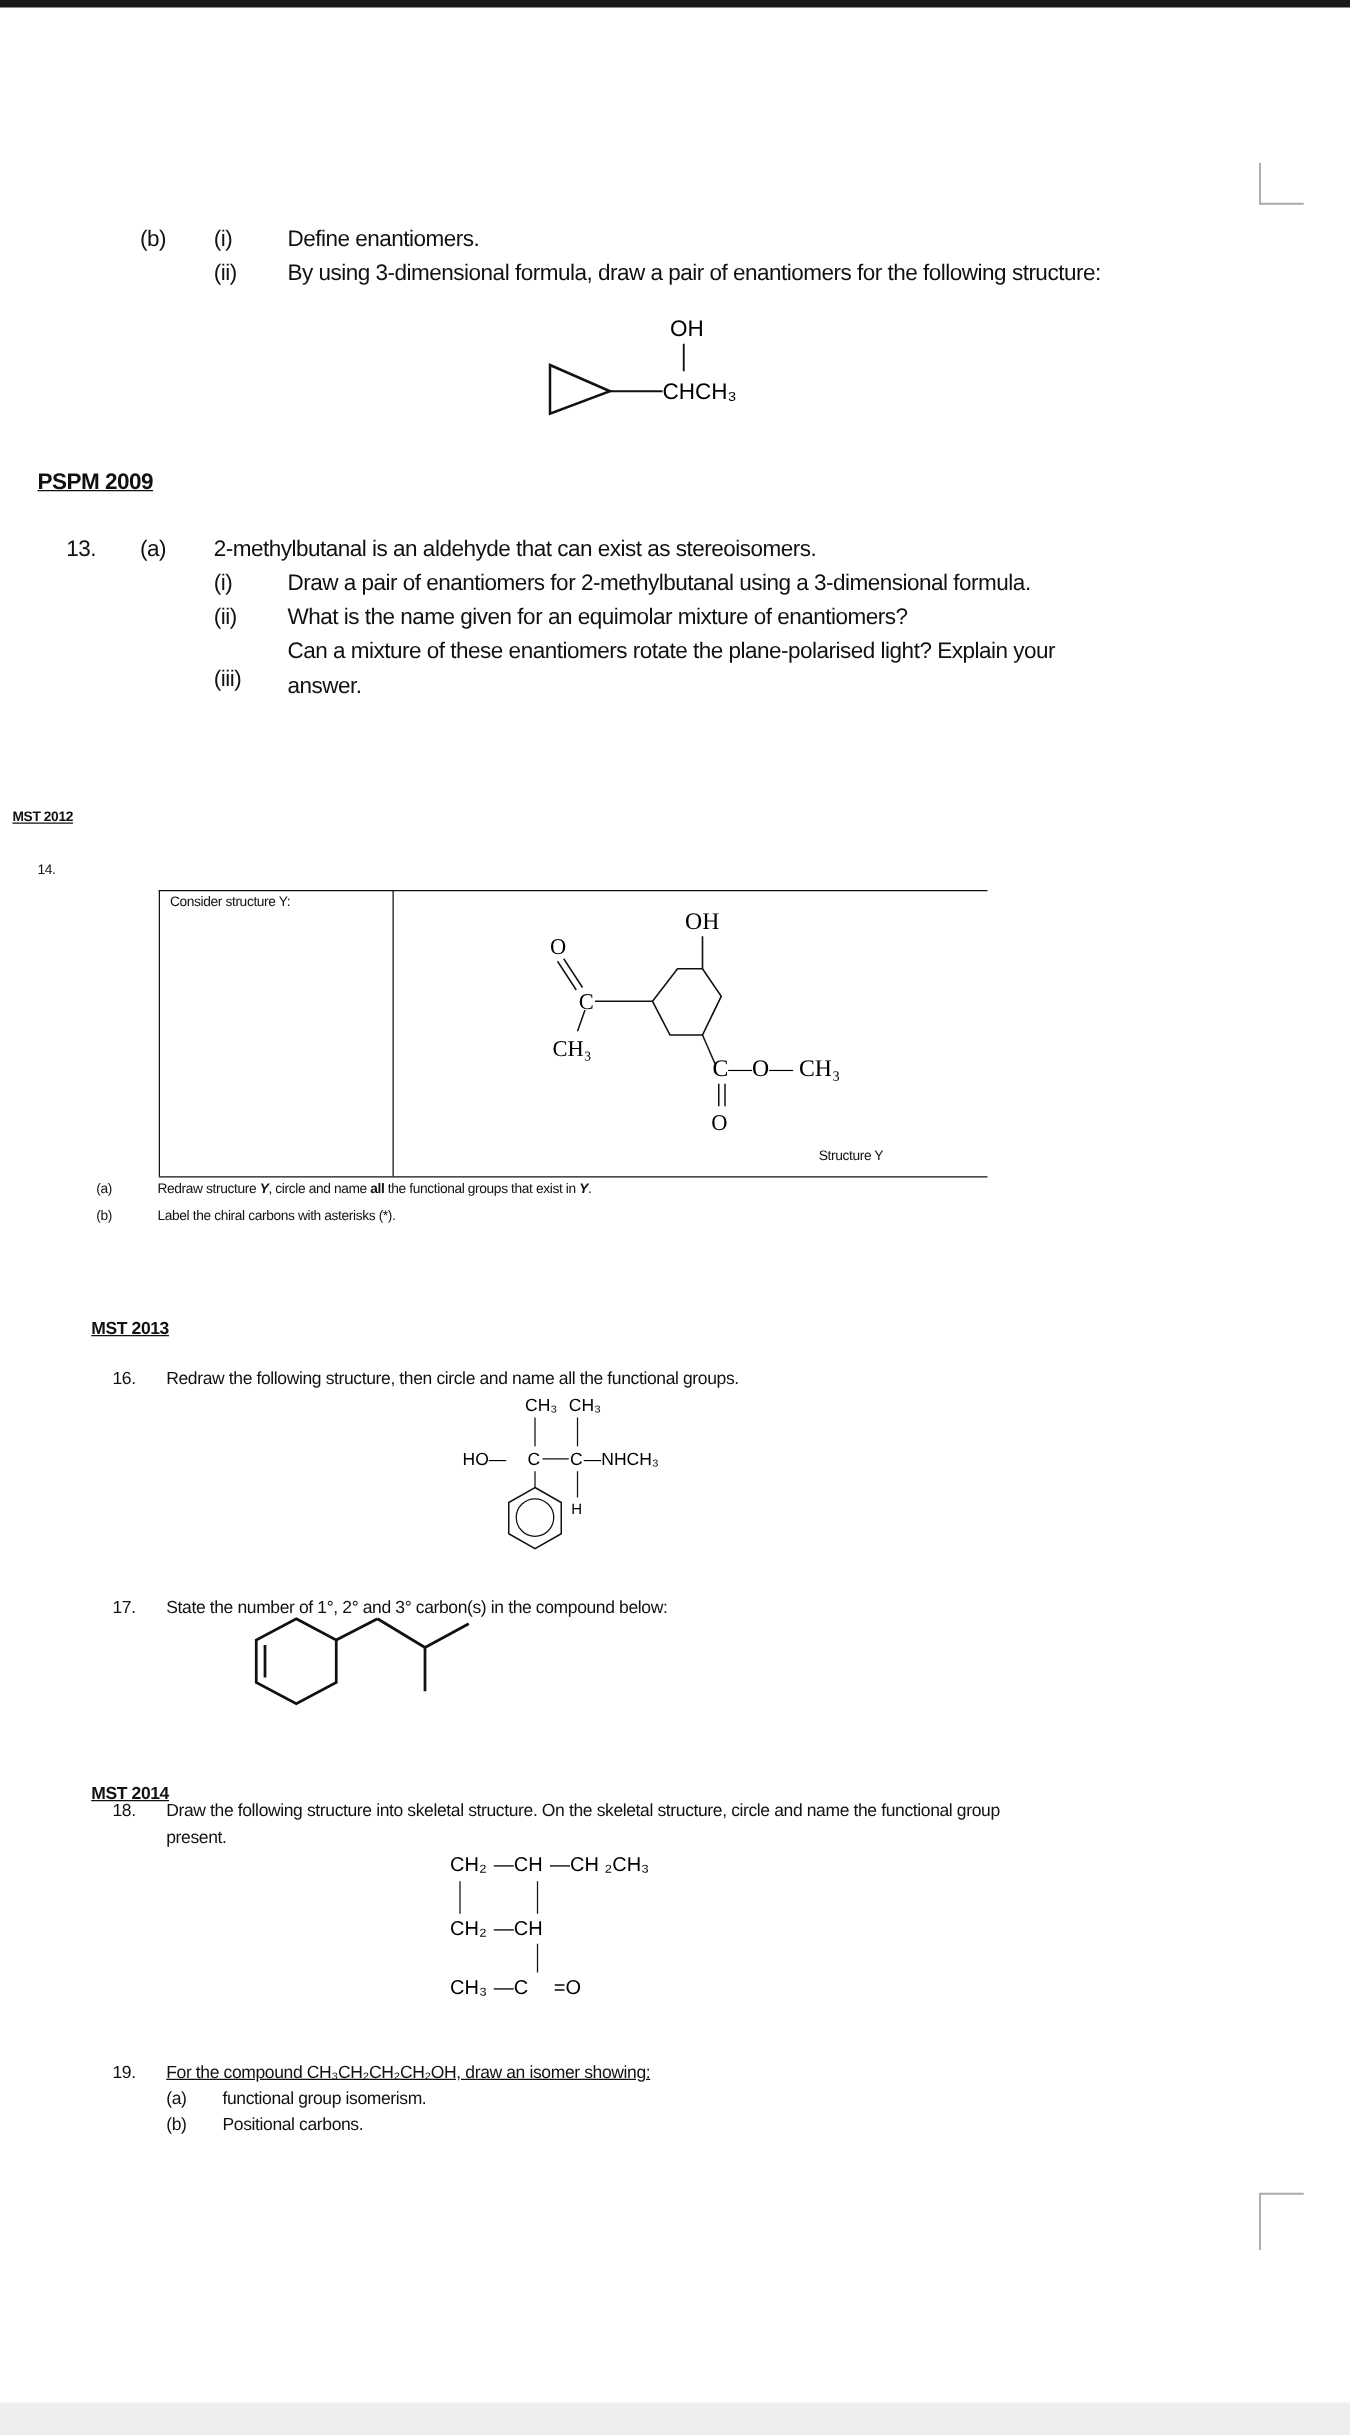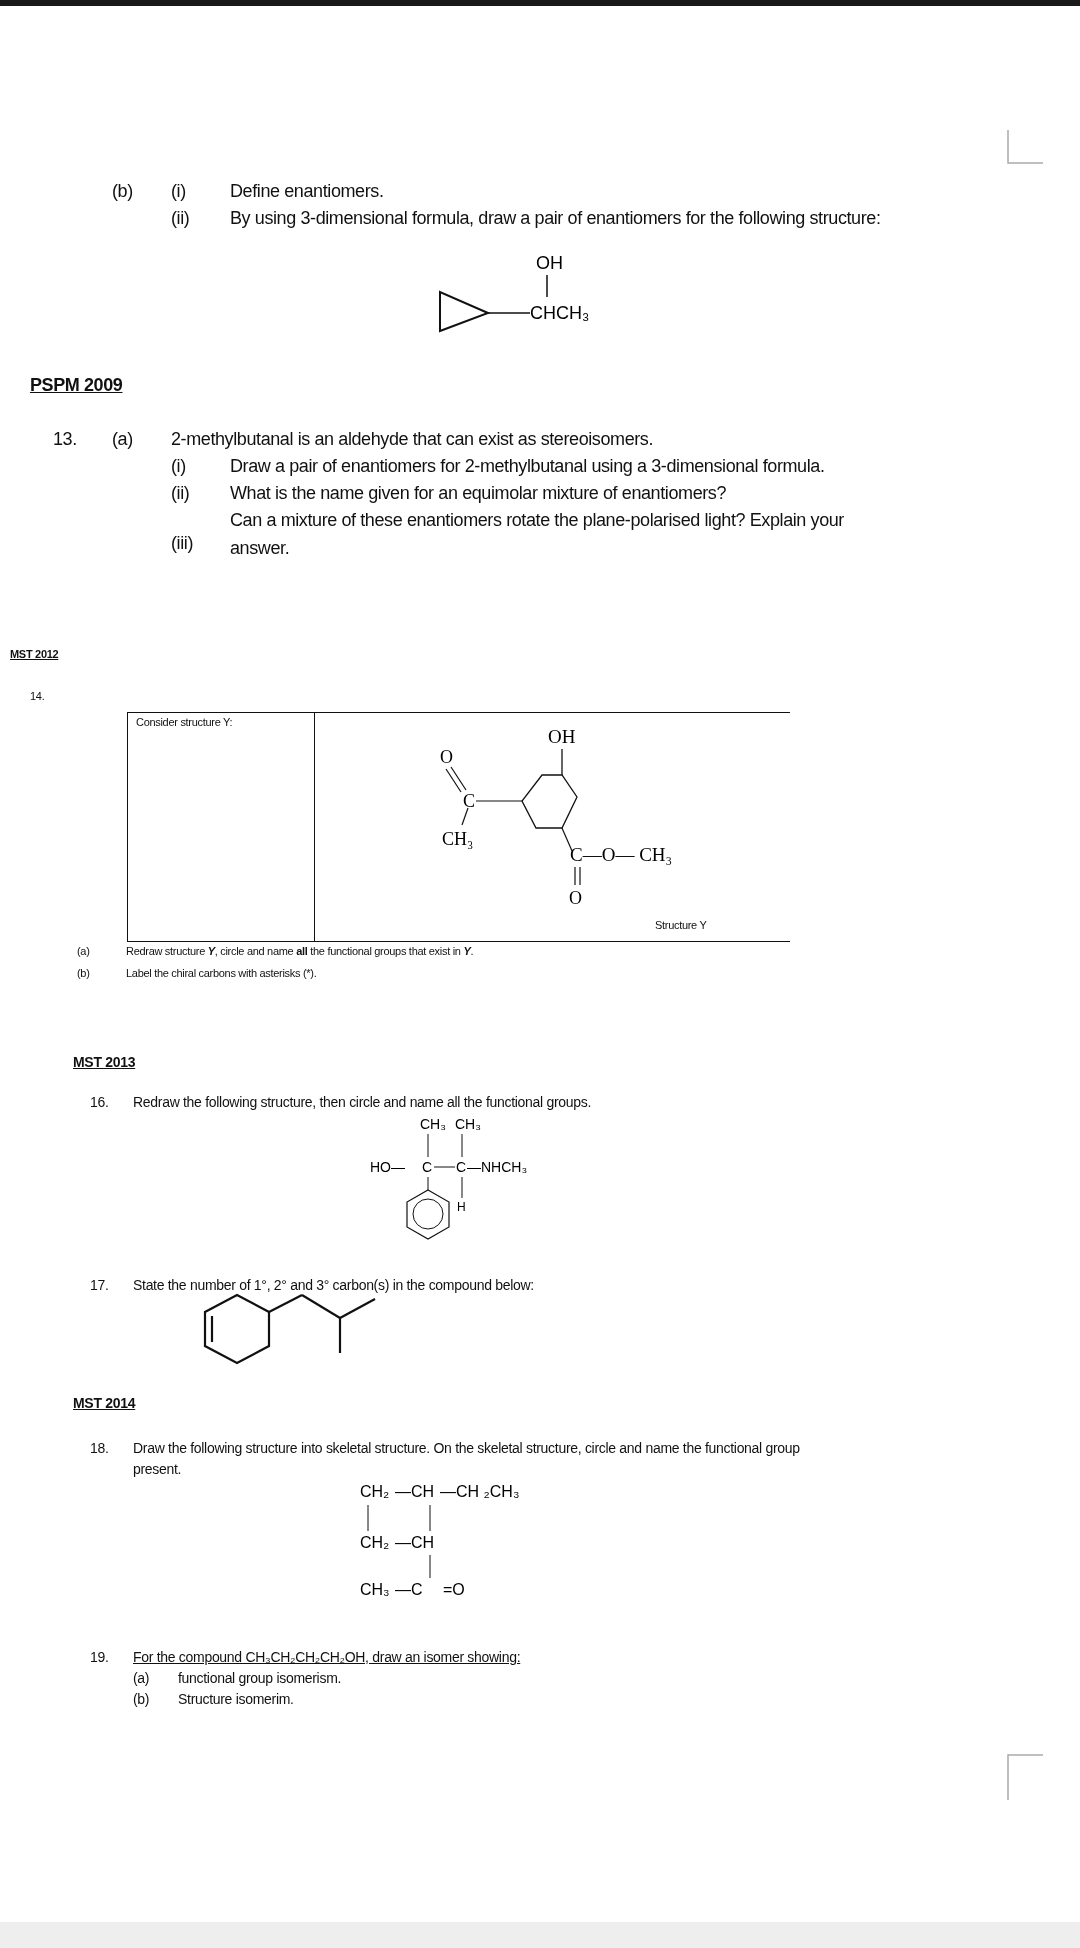--- a/index.html
+++ b/index.html
@@ -120,21 +120,21 @@
 
 <svg class="abs" style="left:195px;top:1290px;" width="200" height="85">
   <polygon points="42,5 74,22 74,56 42,73 10,56 10,22" fill="none" stroke="#111" stroke-width="2.2"></polygon>
   <line x1="17" y1="26" x2="17" y2="52" stroke="#111" stroke-width="2.2"></line>
   <line x1="74" y1="22" x2="107" y2="5" stroke="#111" stroke-width="2.2"></line>
   <line x1="107" y1="5" x2="145" y2="28" stroke="#111" stroke-width="2.2"></line>
   <line x1="145" y1="28" x2="180" y2="9" stroke="#111" stroke-width="2.2"></line>
   <line x1="145" y1="28" x2="145" y2="63" stroke="#111" stroke-width="2.2"></line>
 </svg>
 
-<div class="abs t14 hdr" style="left:73px;top:1395px;">MST 2014</div>
+<div class="abs t14 hdr" style="left:73px;top:1426px;">MST 2014</div>
 <div class="abs t14" style="left:90px;top:1440px;">18.</div>
 <div class="abs t14" style="left:133px;top:1440px;text-align:right;">Draw the following structure into skeletal structure. On the skeletal structure, circle and name the functional group</div>
 <div class="abs t14" style="left:133px;top:1461px;">present.</div>
 
 <svg class="abs" style="left:355px;top:1475px;" width="230" height="130">
   <text class="sans" x="5" y="22" font-size="16">CH₂</text>
   <text class="sans" x="40" y="22" font-size="16">—CH</text>
   <text class="sans" x="85" y="22" font-size="16">—CH ₂CH₃</text>
   <line x1="13" y1="30" x2="13" y2="56" stroke="#111" stroke-width="1"></line>
   <line x1="75" y1="30" x2="75" y2="56" stroke="#111" stroke-width="1"></line>
@@ -144,15 +144,15 @@
   <text class="sans" x="5" y="120" font-size="16">CH₃</text>
   <text class="sans" x="40" y="120" font-size="16">—C</text>
   <text class="sans" x="88" y="120" font-size="16">=O</text>
 </svg>
 
 <div class="abs t14" style="left:90px;top:1649px;">19.</div>
 <div class="abs t14" style="left:133px;top:1649px;text-decoration:underline;">For the compound CH₃CH₂CH₂CH₂OH, draw an isomer showing:</div>
 <div class="abs t14" style="left:133px;top:1670px;">(a)</div>
 <div class="abs t14" style="left:178px;top:1670px;">functional group isomerism.</div>
 <div class="abs t14" style="left:133px;top:1691px;">(b)</div>
-<div class="abs t14" style="left:178px;top:1691px;">Structure isomerim.</div>
+<div class="abs t14" style="left:178px;top:1691px;">Positional carbons.</div>
 
 <div class="bottombar"></div>
 
 </body></html>

